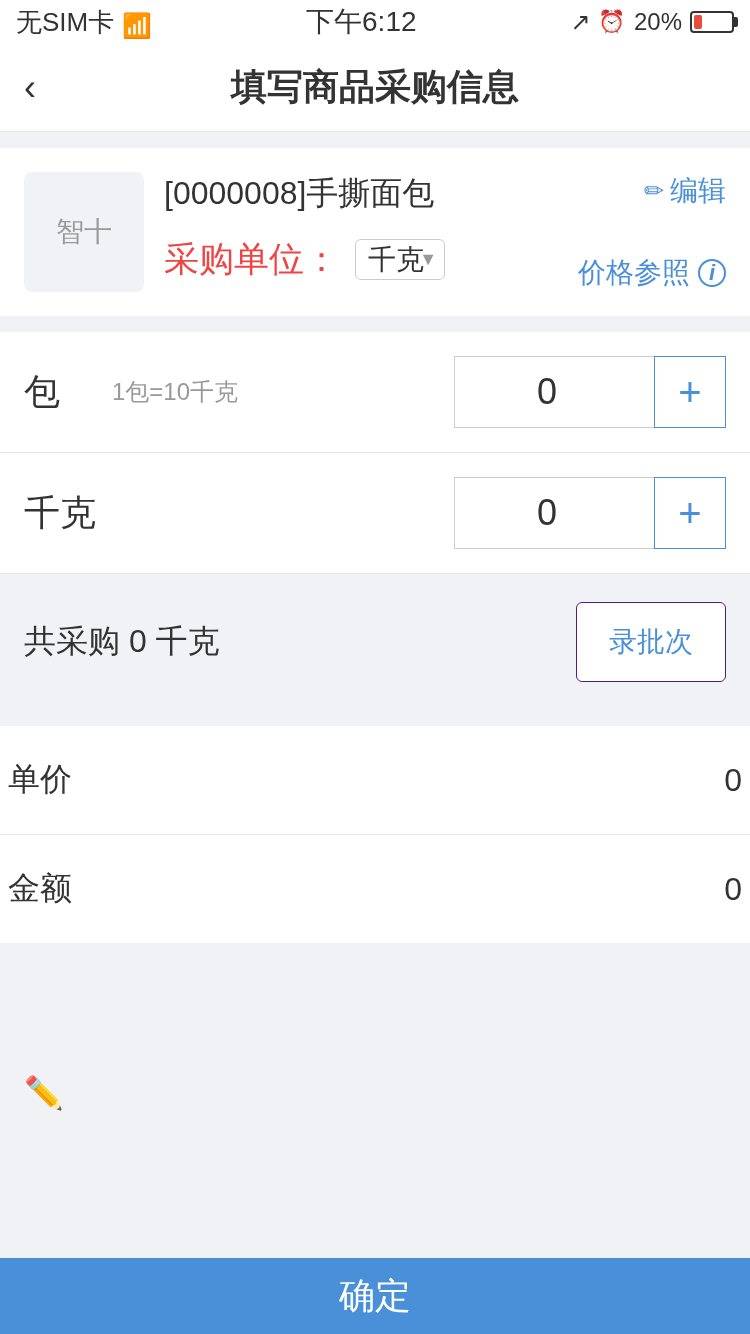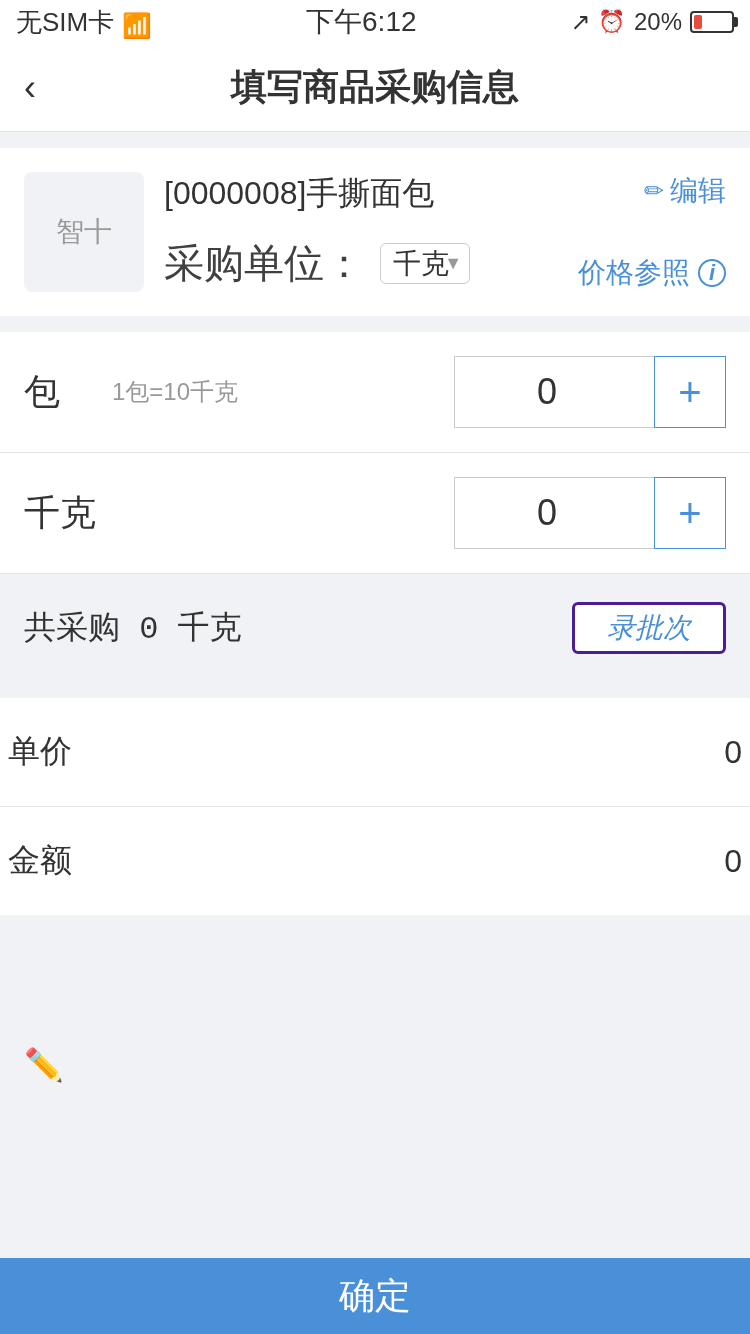--- a/index.html
+++ b/index.html
@@ -114,21 +114,21 @@
       font-size: 32px;
       font-weight: 500;
       color: #333;
       margin-bottom: 20px;
     }
     .product-unit-row {
       display: flex;
       align-items: center;
       gap: 16px;
     }
-    .unit-label { font-size: 40px; color: #404040; }
+    .unit-label { font-size: 35px; color: #ef4444; }
     .unit-select {
       border: 1px solid #ccc;
       border-radius: 6px;
       padding: 4px 20px 4px 12px;
       font-size: 28px;
       color: #333;
       background: #fff;
       appearance: none;
       position: relative;
     }
@@ -235,31 +235,29 @@
     .summary-row {
       background: #f0f2f5;
       padding: 28px 24px;
       display: flex;
       align-items: center;
       justify-content: space-between;
     }
     .summary-text {
       font-size: 32px;
       color: #333;
-      font-family: Liberation Mono, monospace;
     }
     .record-btn {
-      border: 3px solid #4c1d95;
+      border: 1px solid #4c1d95;
       background: #fff;
       color: #4a90d9;
       font-size: 28px;
-      padding: 4px 32px;
+      padding: 20px 32px;
       border-radius: 6px;
       cursor: pointer;
-      font-style: italic;
     }
 
     
     .info-row {
       display: flex;
       align-items: center;
       justify-content: space-between;
       padding: 32px 8px;
       border-bottom: 1px solid #e5e5e5;
       background: #fff;

